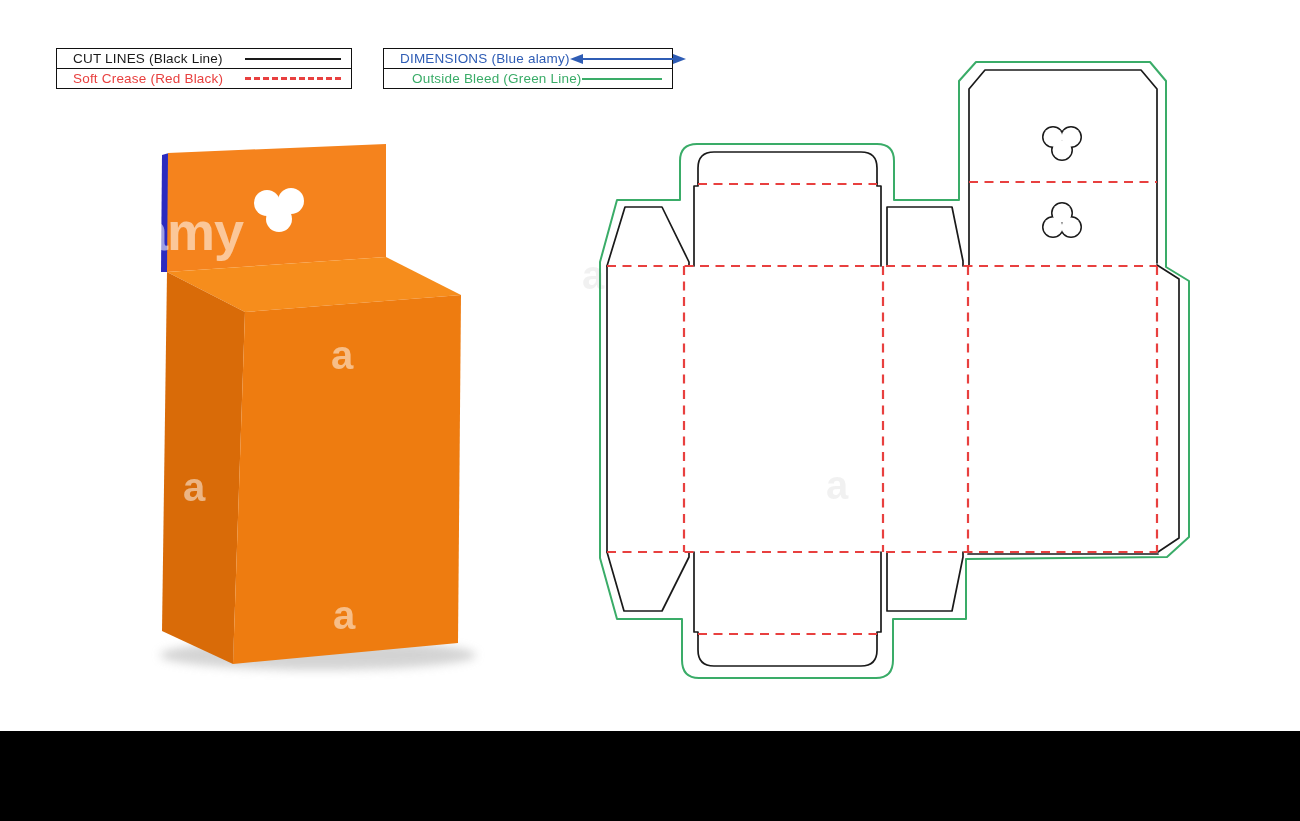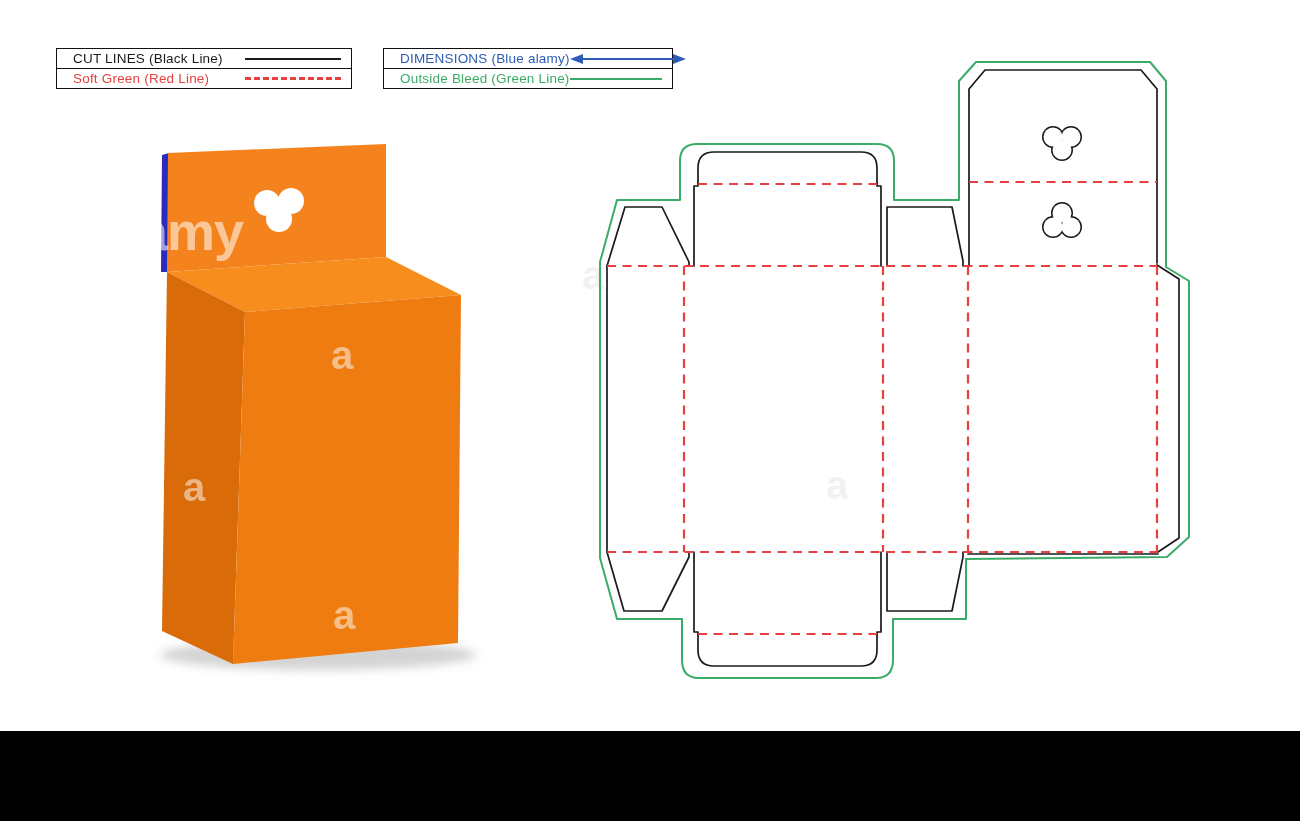--- a/index.html
+++ b/index.html
@@ -23,21 +23,21 @@
   .legend{position:absolute;background:#fff;border:1.6px solid #111;}
   .legend .row{display:flex;align-items:center;height:19px;padding:0 10px 0 16px;}
   .legend .row + .row{border-top:1.4px solid #111;height:20px;}
   .legend .lbl{font-size:13.5px;letter-spacing:.2px;white-space:nowrap;}
   .legend .sample{margin-left:auto;}
   #legend-cut{left:56px;top:48px;width:296px;}
   #legend-dim{left:383px;top:48px;width:290px;}
   .lbl-cut{color:#1a1a1a;}
   .lbl-crease{color:var(--soft-crease);}
   .lbl-dim{color:var(--dimension-arrow);}
-  .lbl-bleed{color:var(--outside-bleed);}
+  .lbl-bleed{color:var(--outside-bleed);margin-left:12px;}
   .line-black{width:96px;height:0;border-top:2px solid #1a1a1a;}
   .line-red-dashed{width:96px;height:0;border-top:3px dashed var(--soft-crease);}
   .line-green{width:100px;height:0;border-top:2px solid var(--outside-bleed);}
 
   
   .wm{position:absolute;font-weight:bold;pointer-events:none;}
   .wm-big{font-size:54px;color:rgba(255,255,255,.55);letter-spacing:-1px;}
   .wm-a{font-size:40px;color:rgba(255,255,255,.5);}
   .wm-a-faint{font-size:40px;color:rgba(120,120,120,.10);}
 
@@ -56,21 +56,21 @@
 <body>
 
 <div class="stage">
 
   <div class="legend" id="legend-cut">
     <div class="row">
       <span class="lbl lbl-cut">CUT LINES (Black Line)</span>
       <span class="sample line-black"></span>
     </div>
     <div class="row">
-      <span class="lbl lbl-crease">Soft Green (Red Line)</span>
+      <span class="lbl lbl-crease">Soft Crease (Red Black)</span>
       <span class="sample line-red-dashed"></span>
     </div>
   </div>
 
   <div class="legend" id="legend-dim">
     <div class="row">
       <span class="lbl lbl-dim">DIMENSIONS (Blue alamy)</span>
       <span class="sample">
         <svg width="116" height="14" viewBox="0 0 116 14" style="position:static">
           <line x1="10" y1="7" x2="106" y2="7" style="stroke:var(--dimension-arrow);stroke-width:2.2"></line>

